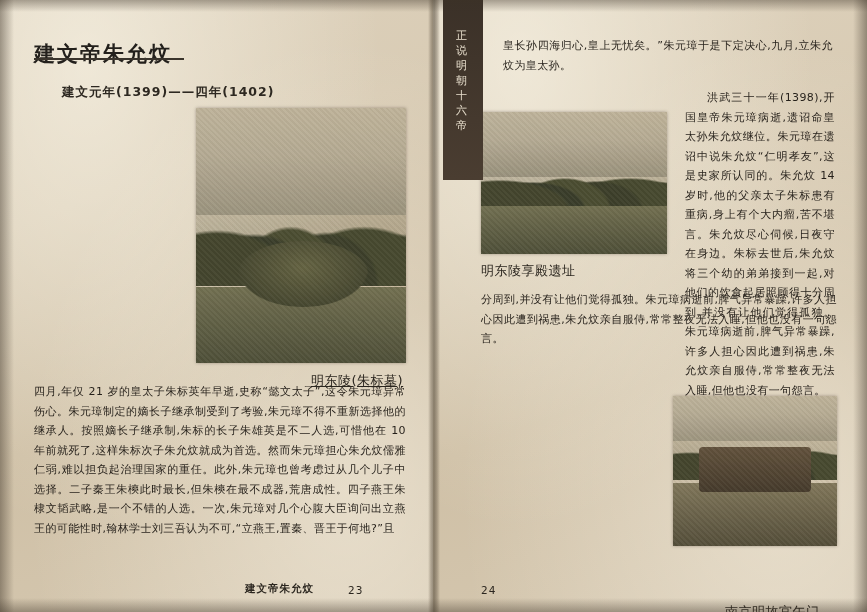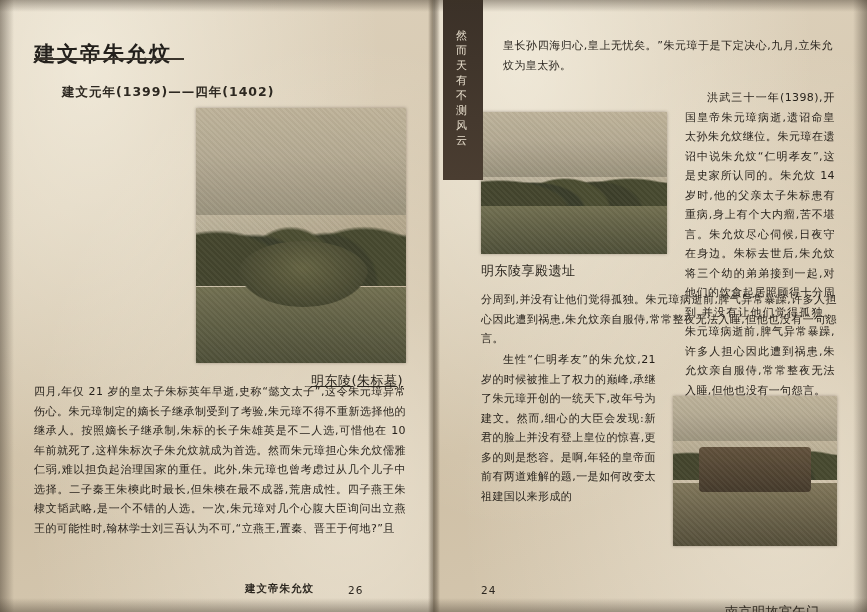--- a/index.html
+++ b/index.html
@@ -198,50 +198,49 @@
       <div class="smudge" style="left:20%; top:52%; width:62%; height:26%; background:radial-gradient(ellipse at 50% 40%, #6e6e4c, #4d4f37 70%, rgba(0,0,0,0) 72%);"></div>
       <div class="overlay-warm"></div>
       <div class="grain"></div>
     </div>
     <div class="caption" style="left:311px; top:372px;text-decoration:underline;">明东陵(朱标墓)</div>
 
 
     <div class="body-text" style="left:34px; top:382px; width:372px;">四月,年仅 21 岁的皇太子朱标英年早逝,史称“懿文太子”,这令朱元璋异常伤心。朱元璋制定的嫡长子继承制受到了考验,朱元璋不得不重新选择他的继承人。按照嫡长子继承制,朱标的长子朱雄英是不二人选,可惜他在 10 年前就死了,这样朱标次子朱允炆就成为首选。然而朱元璋担心朱允炆儒雅仁弱,难以担负起治理国家的重任。此外,朱元璋也曾考虑过从几个儿子中选择。二子秦王朱樉此时最长,但朱樉在最不成器,荒唐成性。四子燕王朱棣文韬武略,是一个不错的人选。一次,朱元璋对几个心腹大臣询问出立燕王的可能性时,翰林学士刘三吾认为不可,“立燕王,置秦、晋王于何地?”且</div>
 
     <div class="folio running-head" style="left:245px;">建文帝朱允炆</div>
-    <div class="folio" style="left:348px;">26</div>
+    <div class="folio" style="left:348px;">23</div>
 
     <div class="edge-shadow-left"></div>
     <div class="edge-shadow-top"></div>
     <div class="edge-shadow-bottom"></div>
   </div>
 
   <div class="page page-right">
 
     <div class="vband"></div>
-    <div class="vband-text">然而天有不测风云</div>
+    <div class="vband-text">正说明朝十六帝</div>
 
     <div class="body-text" style="left:70px; top:36px; width:330px;">皇长孙四海归心,皇上无忧矣。”朱元璋于是下定决心,九月,立朱允炆为皇太孙。</div>
 
     <div class="body-text indent" style="left:252px; top:88px; width:150px;">洪武三十一年(1398),开国皇帝朱元璋病逝,遗诏命皇太孙朱允炆继位。朱元璋在遗诏中说朱允炆“仁明孝友”,这是史家所认同的。朱允炆 14 岁时,他的父亲太子朱标患有重病,身上有个大内瘤,苦不堪言。朱允炆尽心伺候,日夜守在身边。朱标去世后,朱允炆将三个幼的弟弟接到一起,对他们的饮食起居照顾得十分周到,并没有让他们觉得孤独。朱元璋病逝前,脾气异常暴躁,许多人担心因此遭到祸患,朱允炆亲自服侍,常常整夜无法入睡,但他也没有一句怨言。</div>
 
     <div class="photo" style="left:48px; top:112px; width:186px; height:142px;">
       <div class="sky" style="height:46%;"></div>
       <div class="trees" style="top:20%; height:48%;"></div>
       <div class="ground" style="height:34%;"></div>
       <div class="overlay-warm"></div>
       <div class="grain"></div>
     </div>
     <div class="caption" style="left:48px; top:262px;">明东陵享殿遗址</div>
 
     <div class="body-text" style="left:48px; top:290px; width:356px;">
       <span>分周到,并没有让他们觉得孤独。朱元璋病逝前,脾气异常暴躁,许多人担心因此遭到祸患,朱允炆亲自服侍,常常整夜无法入睡,但他也没有一句怨言。</span>
     </div>
 
-    <div class="body-text indent" style="left:48px; top:350px; width:175px;">生性“仁明孝友”的朱允炆,21 岁的时候被推上了权力的巅峰,承继了朱元璋开创的一统天下,改年号为建文。然而,细心的大臣会发现:新君的脸上并没有登上皇位的惊喜,更多的则是愁容。是啊,年轻的皇帝面前有两道难解的题,一是如何改变太祖建国以来形成的</div>
 
     <div class="photo" style="left:240px; top:396px; width:164px; height:150px;">
       <div class="sky" style="height:30%;"></div>
       <div class="trees" style="top:12%; height:44%;"></div>
       <div class="ground" style="height:42%; background:linear-gradient(to bottom,#8d8468,#5d5742);"></div>
       <div class="smudge" style="left:16%; top:34%; width:68%; height:30%; border-radius:4px; background:linear-gradient(to bottom,#6b5b46,#4c4132);"></div>
       <div class="overlay-warm"></div>
       <div class="grain"></div>
     </div>
     <div class="caption" style="left:292px; top:556px;margin-top:47px;">南京明故宫午门</div>

